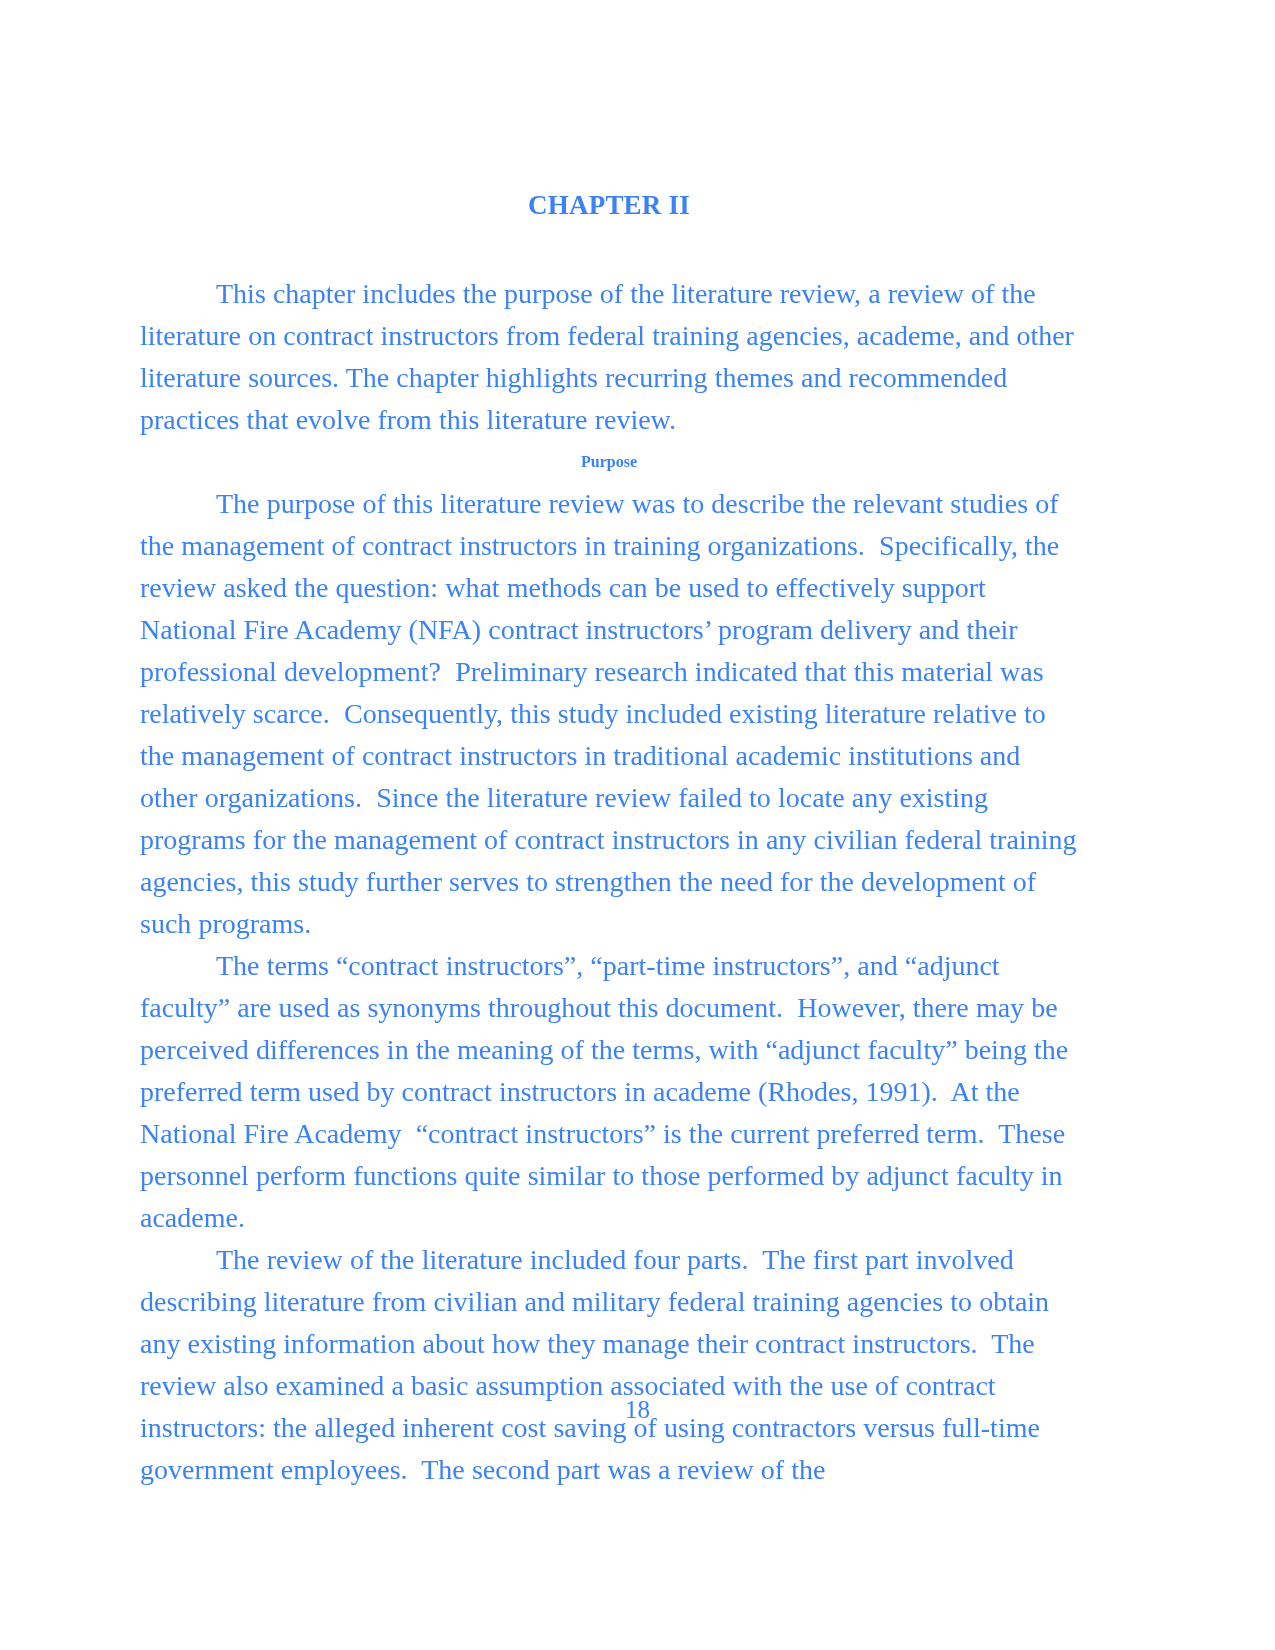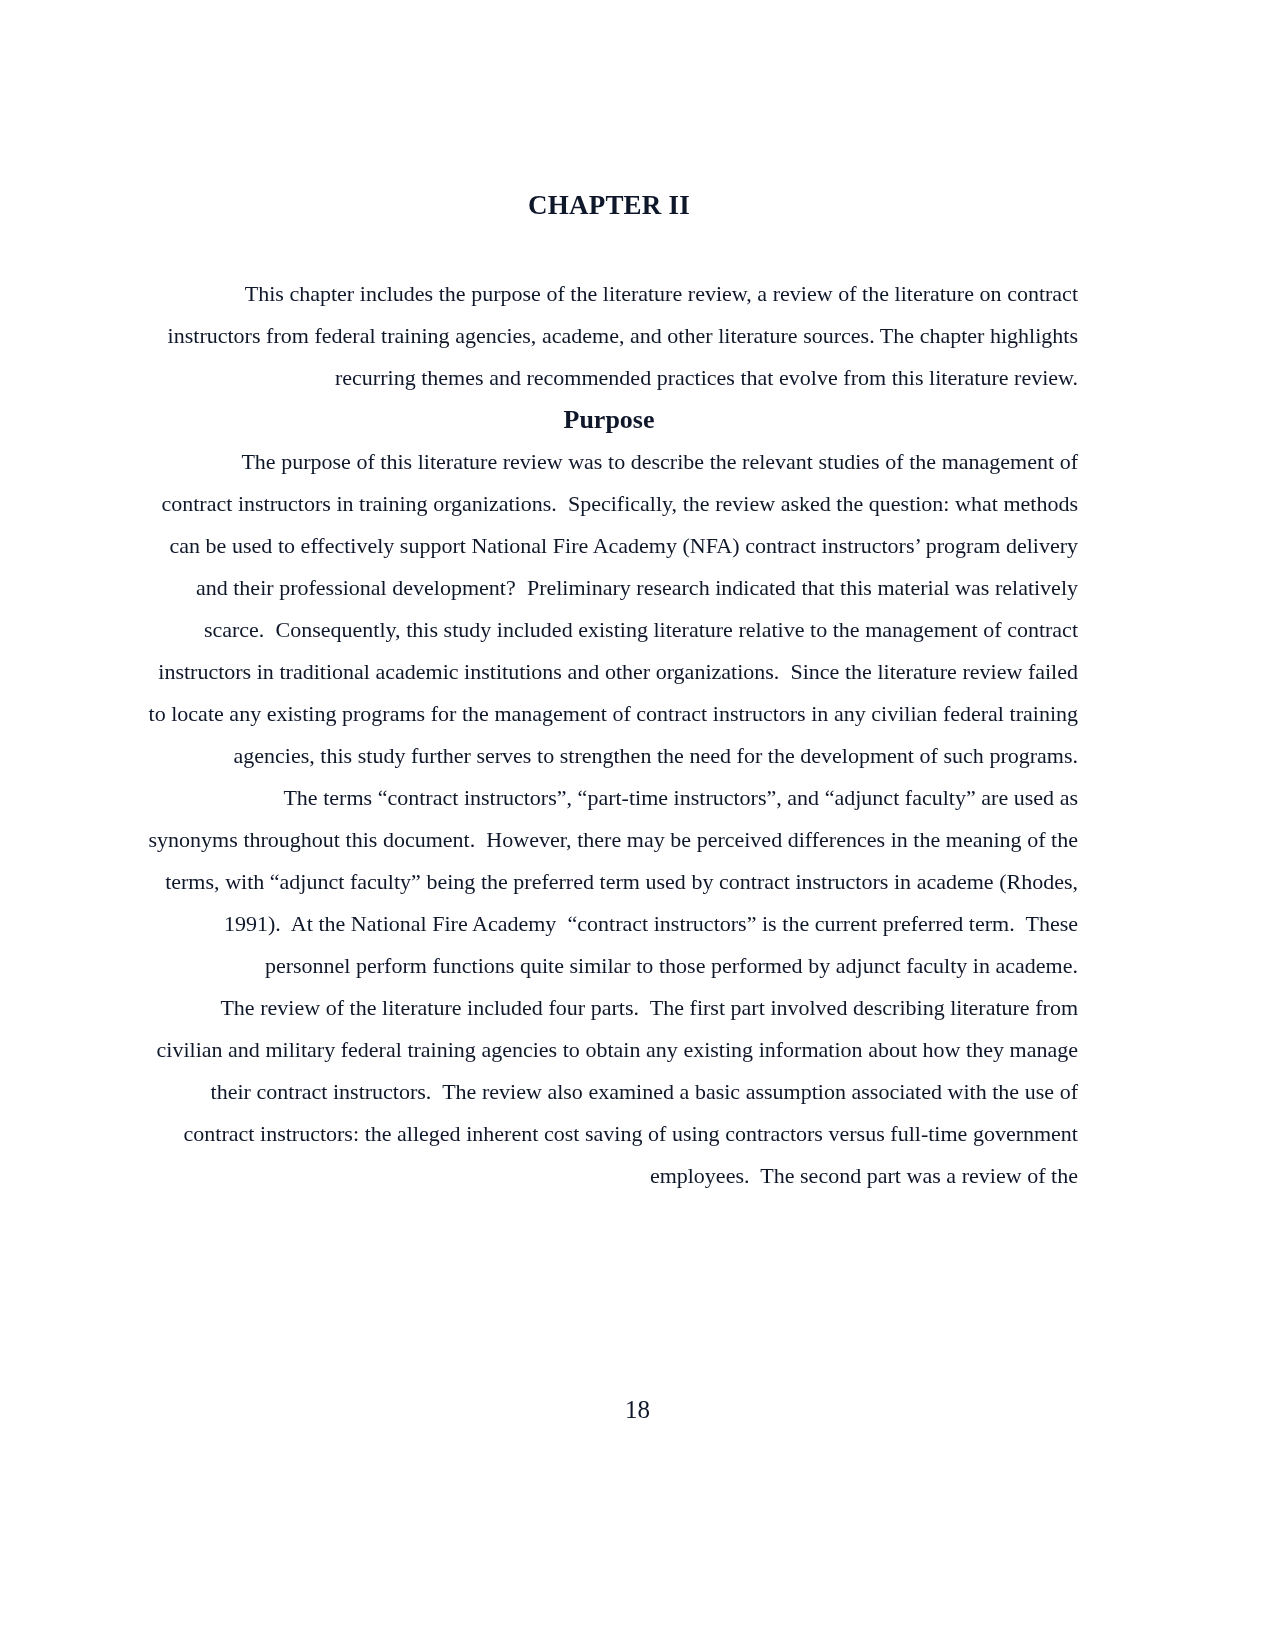--- a/index.html
+++ b/index.html
@@ -8,49 +8,49 @@
     background: #ffffff;
   }
   .page {
     position: relative;
     width: 1275px;
     height: 1650px;
     background: #ffffff;
     margin: 0 auto;
     overflow: hidden;
     font-family: "Liberation Serif", "DejaVu Serif", serif;
-    color: #0f172a;
+    color: #3b82f6;
     box-sizing: border-box;
   }
   .content {
     position: absolute;
     left: 140px;
     top: 182px;
     width: 938px;
   }
   .doc-heading {
     text-align: center;
     font-weight: bold;
     font-size: 27px;
     line-height: 47px;
     letter-spacing: 0.2px;
     margin: 0;
   }
   .section-heading {
     text-align: center;
     font-weight: bold;
-    font-size: 26px;
+    font-size: 16px;
     line-height: 42px;
     margin: 0;
   }
   .gap-after-headings { height: 44px; }
   .para {
-    font-size: 22px;
+    font-size: 28px;
     line-height: 42px;
-    text-align: right;
+    text-align: left;
     margin: 0;
     text-indent: 76px;
     white-space: pre-wrap;
     word-spacing: 0.1px;
     font-family: Liberation Serif, serif;
   }
   .page-number {
     position: absolute;
     left: 0;
     right: 0;

